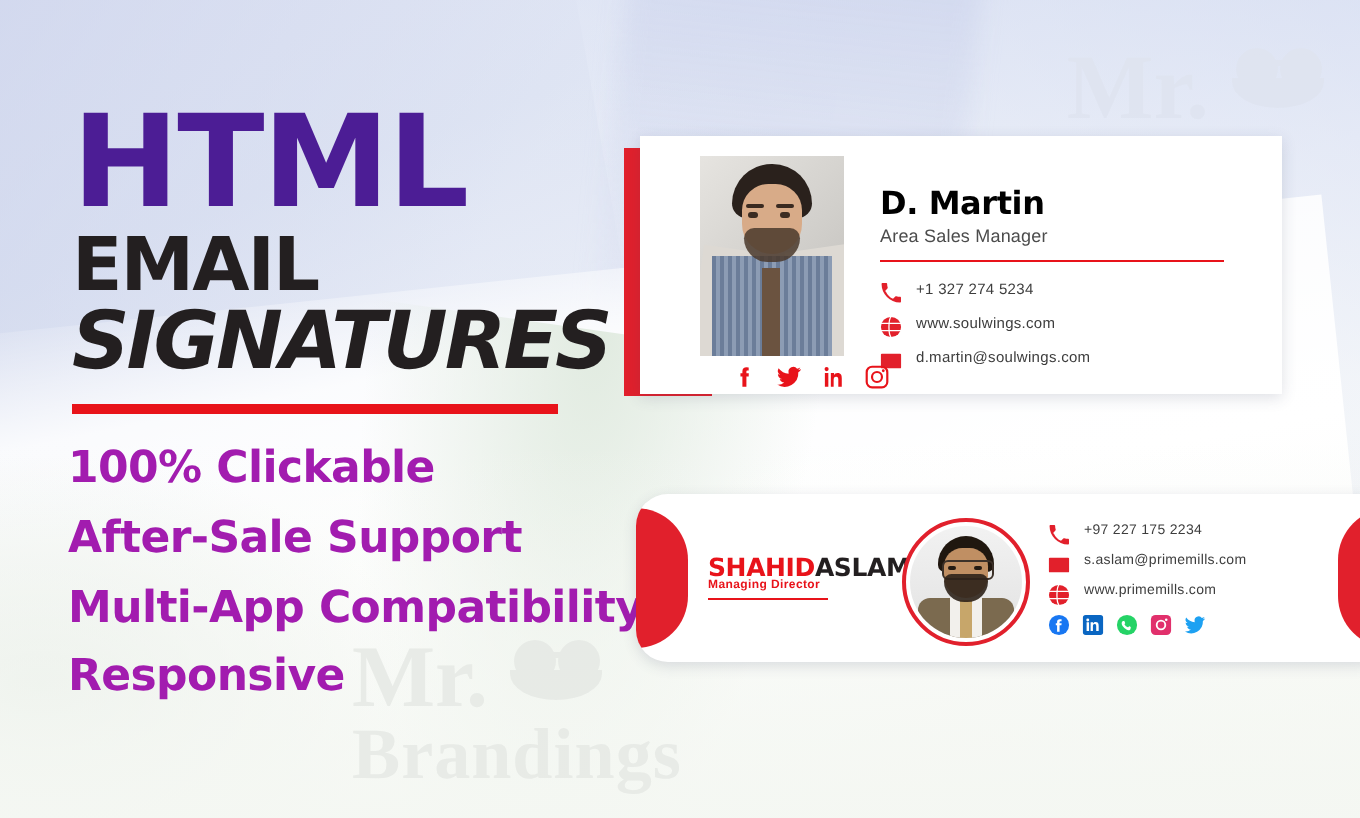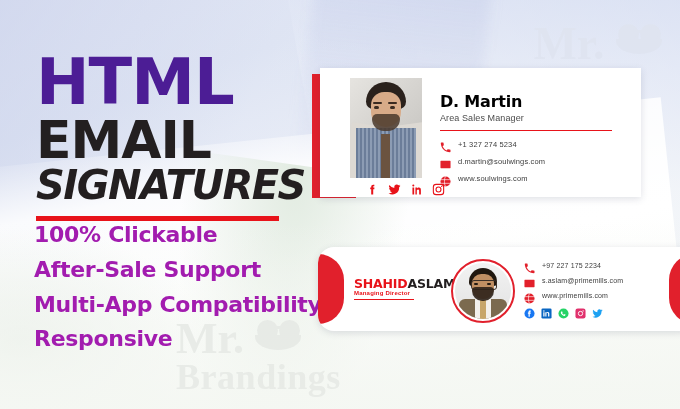--- a/index.html
+++ b/index.html
@@ -45,21 +45,21 @@
   .wm-face .eye.l{left:2px;} .wm-face .eye.r{left:24px;}
   .wm-face .bridge{position:absolute;left:15px;top:8px;width:12px;height:3px;background:currentColor;}
   .wm-face .stache{position:absolute;left:0px;top:17px;width:46px;height:15px;
      border-radius:0 0 46px 46px/0 0 26px 26px;background:currentColor;}
 
   
   .headline{position:absolute;left:36px;top:52px;width:272px;}
   .h-line{font-weight:800;letter-spacing:-1px;line-height:.94;
           font-family:"DejaVu Sans",sans-serif;}
   .h-html{font-size:64px;color:#4c1d95;}
-  .h-email{font-size:52px;color:#231f20;margin-top:4px;}
+  .h-email{font-size:37px;color:#231f20;margin-top:4px;}
   .h-sig{font-size:40px;color:#231f20;margin-top:2px;letter-spacing:-1.5px;font-style:italic;}
   .rule{height:5px;background:#e8131a;width:243px;margin-top:11px;}
 
   .bullets{position:absolute;left:34px;top:218px;width:300px;}
   .bullet{font-family:"DejaVu Sans",sans-serif;font-weight:700;font-size:22px;
           color:#a21caf;line-height:1.58;letter-spacing:-.3px;white-space:nowrap;}
 
   
   .card1{position:absolute;left:320px;top:68px;width:321px;height:129px;
          background:#ffffff;box-shadow:0 2px 7px rgba(60,70,100,.16);}
@@ -197,33 +197,33 @@
         <span class="ic">
           <svg viewBox="0 0 24 24" width="11" height="11" fill="currentColor">
               <path d="M6.6 10.8c1.7 3.4 4.2 5.9 7.6 7.6l2.5-2.5c.3-.3.8-.4 1.2-.3 1.2.4 2.5.6 3.9.6.6 0 1.1.5 1.1 1.1v3.9c0 .6-.5 1.1-1.1 1.1C10.8 22.3 1.7 13.2 1.7 2.1 1.7 1.5 2.2 1 2.8 1h3.9c.6 0 1.1.5 1.1 1.1 0 1.3.2 2.6.6 3.9.1.4 0 .8-.3 1.2l-2.5 2.6z"></path>
             </svg>
         </span>
         <span class="tx">+1 327 274 5234</span>
       </div>
       <div class="row">
         <span class="ic">
           <svg viewBox="0 0 24 24" width="11" height="11" fill="currentColor">
-              <path d="M2 4h20c.6 0 1 .4 1 1v14c0 .6-.4 1-1 1H2c-.6 0-1-.4-1-1V5c0-.6.4-1 1-1zm10 9L3.2 6.2h17.6L12 13z"></path>
-            </svg>
-        </span>
-        <span class="tx">d.martin@soulwings.com</span>
-      </div>
-      <div class="row">
-        <span class="ic">
-          <svg viewBox="0 0 24 24" width="11" height="11" fill="currentColor">
               <circle cx="12" cy="12" r="11"></circle>
               <path d="M12 1c-3 3-3 19 0 22M1 8h22M1 16h22" stroke="#fff" stroke-width="1.4" fill="none"></path>
             </svg>
         </span>
         <span class="tx">www.soulwings.com</span>
+      </div>
+      <div class="row">
+        <span class="ic">
+          <svg viewBox="0 0 24 24" width="11" height="11" fill="currentColor">
+              <path d="M2 4h20c.6 0 1 .4 1 1v14c0 .6-.4 1-1 1H2c-.6 0-1-.4-1-1V5c0-.6.4-1 1-1zm10 9L3.2 6.2h17.6L12 13z"></path>
+            </svg>
+        </span>
+        <span class="tx">d.martin@soulwings.com</span>
       </div>
     </div>
   </div>
 
   <div class="c1-social">
     <span class="si">
       <svg viewBox="0 0 24 24" width="13" height="13" fill="currentColor">
           <path d="M15.5 8.5h-2.2V7c0-.7.5-.9.8-.9h1.3V3.2l-2-.1c-2.3 0-3.8 1.4-3.8 3.7v1.7H7.8v3h1.8V21h3.7v-9.5h2.1l.1-3z"></path>
         </svg>
     </span>

